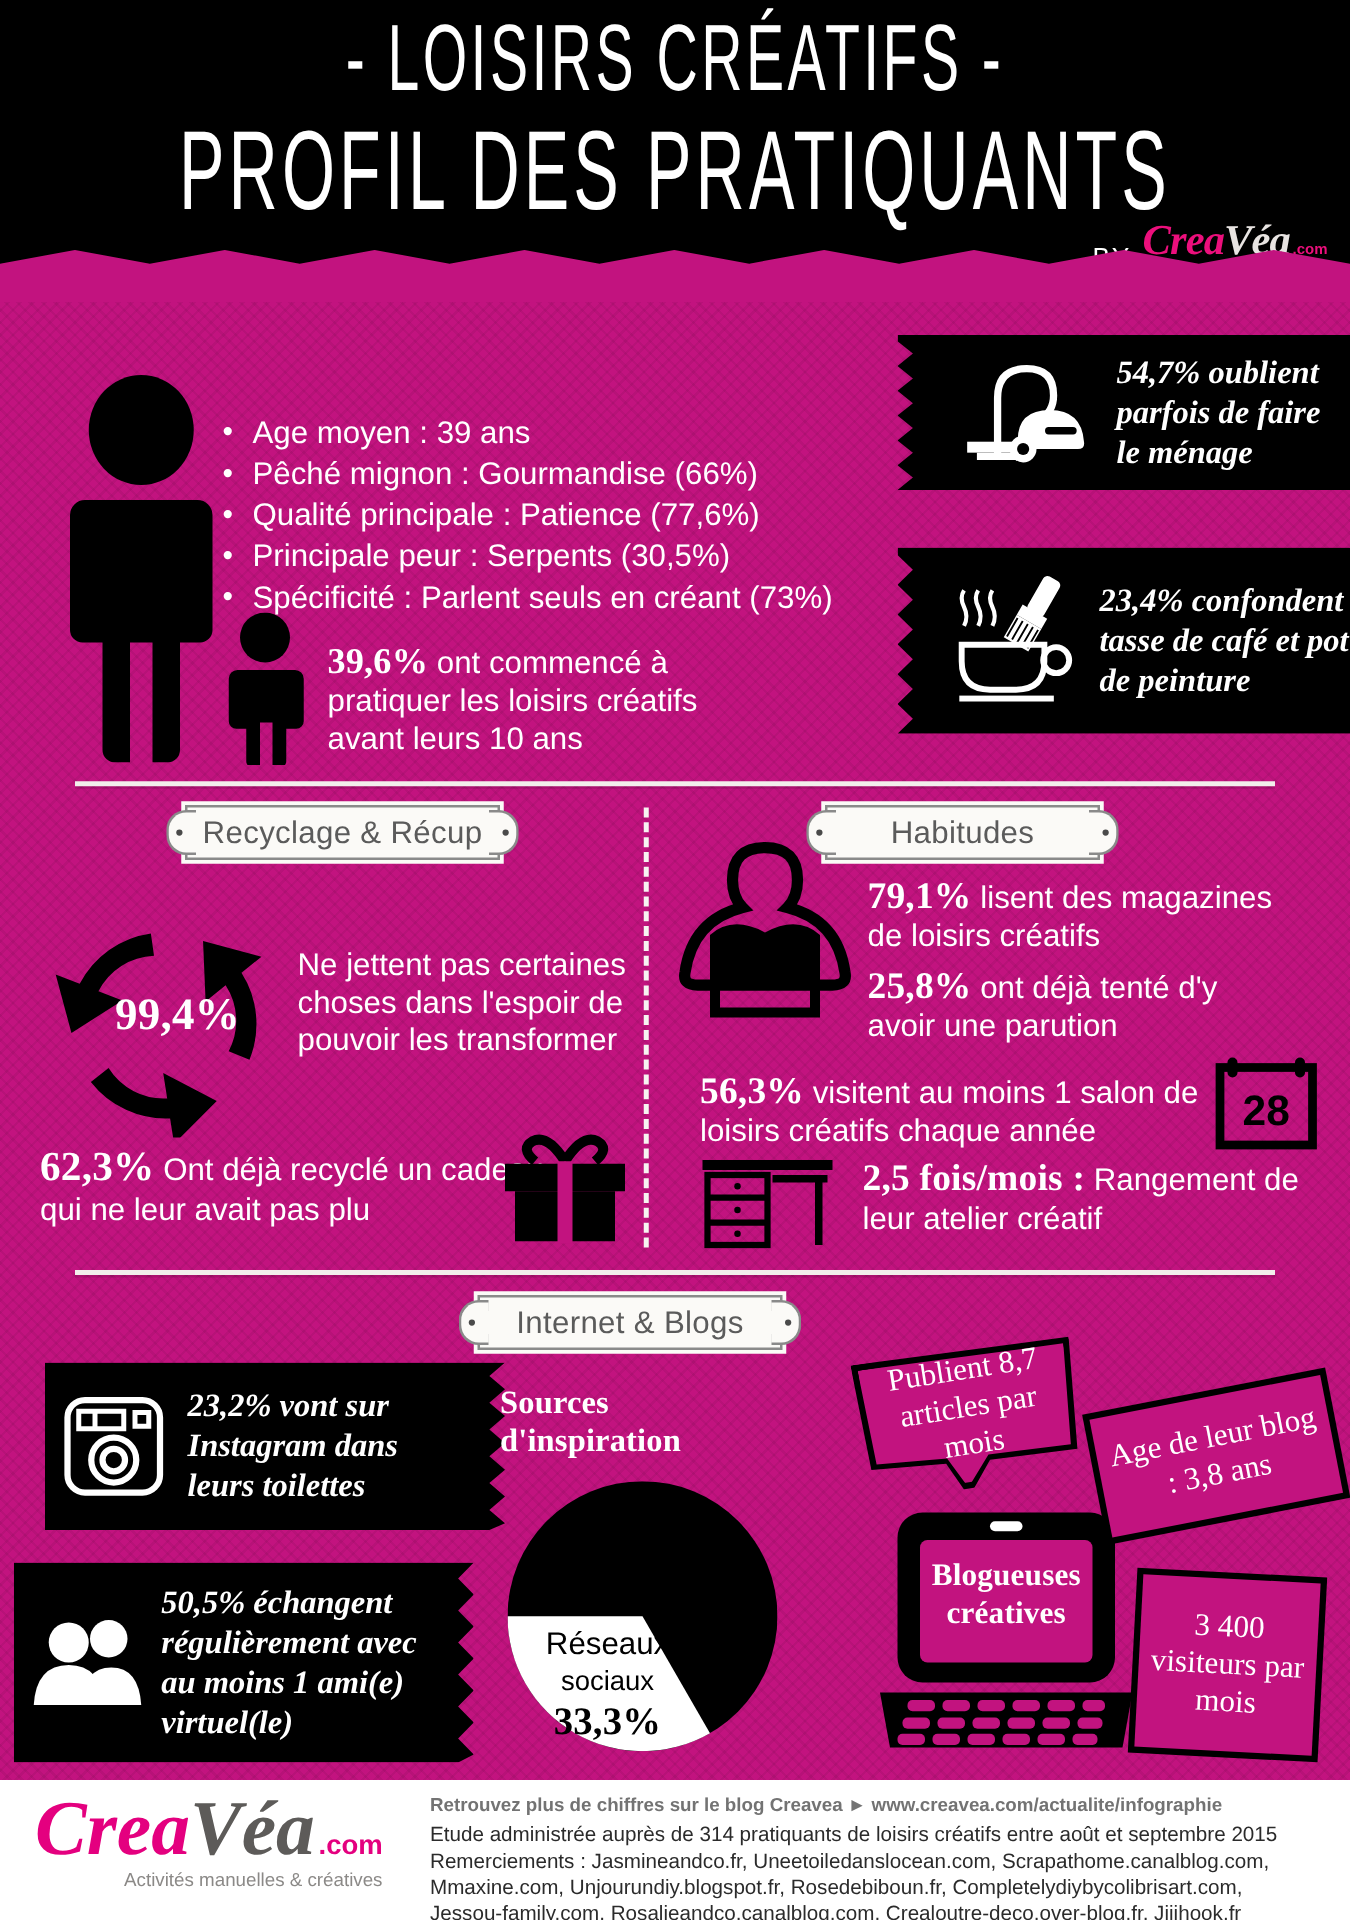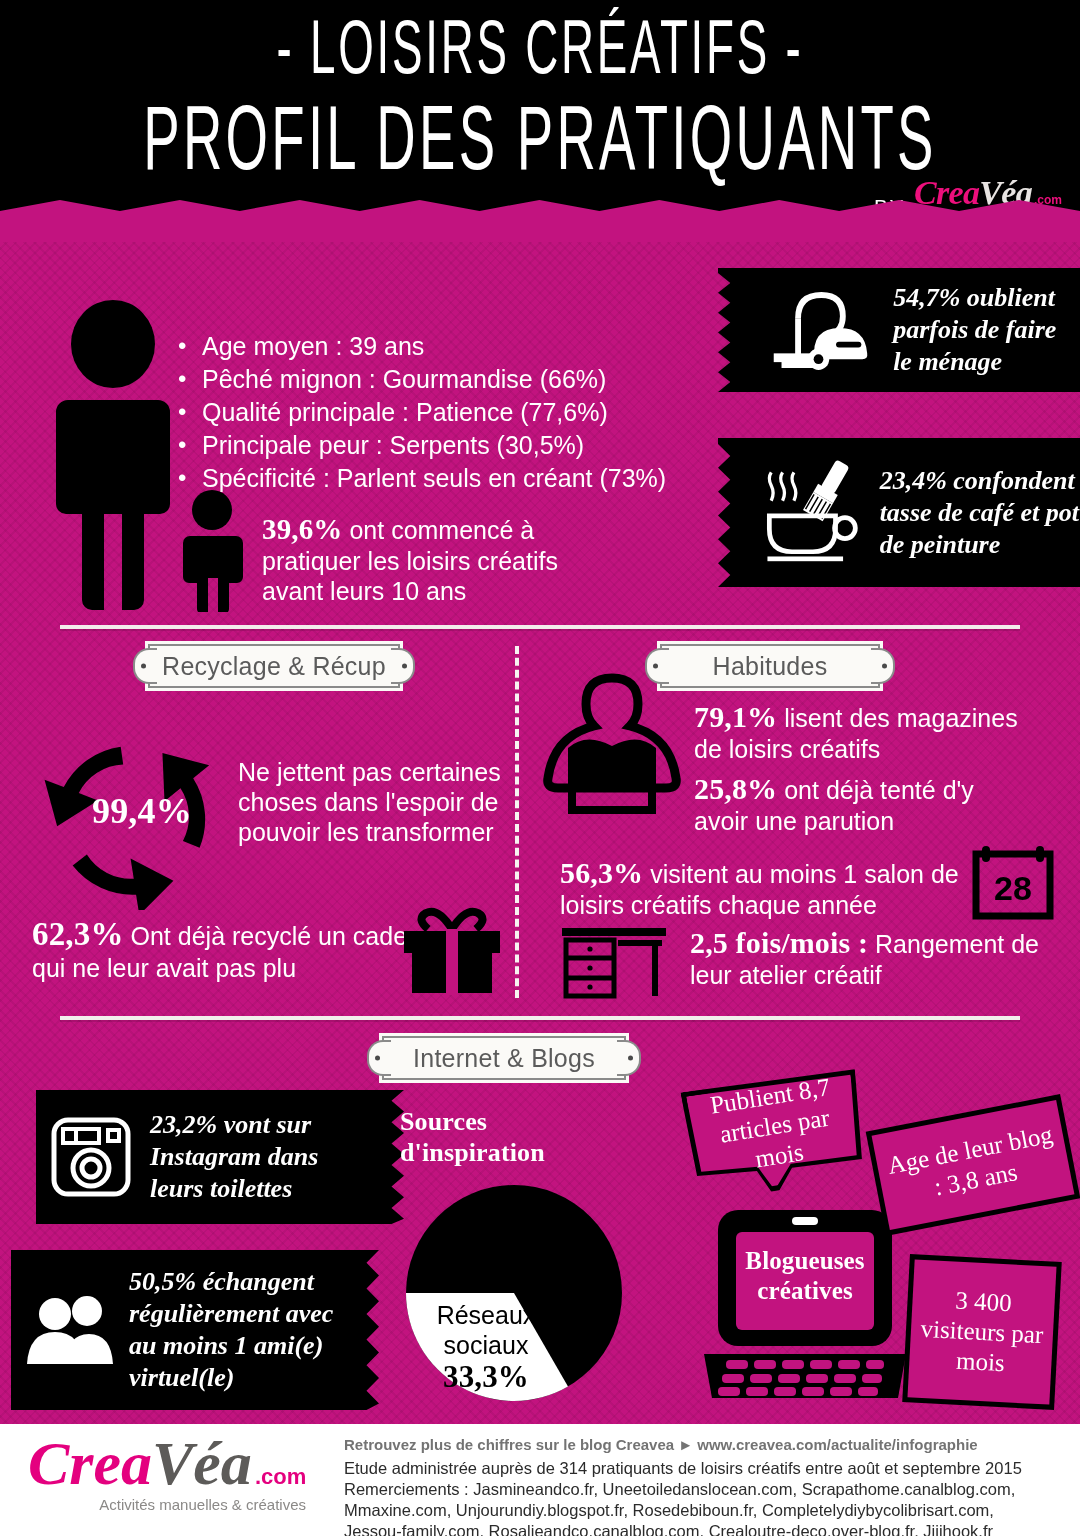--- a/index.html
+++ b/index.html
@@ -346,21 +346,21 @@
   <svg style="position:absolute; left:406px; top:1185px;" width="216" height="216" viewBox="0 0 216 216" data-name="pie-chart-sources-inspiration">
 
     <circle cx="108" cy="108" r="108" fill="#000" data-name="pie-slice-sites-specialises"></circle>
 
     <path d="M108 108 L0 108 A108 108 0 0 0 162 201.5 Z" fill="#fff" data-name="pie-slice-reseaux-sociaux"></path>
   </svg>
 
 
   <div style="position:absolute; left:404px; top:1300px; width:164px; text-align:center;" data-name="pie-label-reseaux">
     <div style="color:#000; font-size:25px; line-height:30px;" data-name="pie-label-reseaux-line1">Réseaux</div>
-    <div style="color:#000; font-size:25px; line-height:30px;" data-name="pie-label-reseaux-line2">sociaux</div>
+    <div style="color:#000; font-size:22px; line-height:30px;" data-name="pie-label-reseaux-line2">sociaux</div>
     <div class="num" style="color:#000; font-size:31px; line-height:34px;" data-name="pie-value-reseaux">33,3%</div>
   </div>
 
   <svg style="position:absolute; left:700px; top:1206px;" width="210" height="200" viewBox="0 0 210 200" data-name="laptop-icon">
     <rect x="18" y="4" width="174" height="136" rx="20" fill="#000"></rect>
     <rect x="36" y="26" width="138" height="98" rx="6" fill="#c2137f"></rect>
     <rect x="92" y="11" width="26" height="8" rx="4" fill="#fff"></rect>
     <path d="M4 148 h202 l-8 44 h-186 z" fill="#000"></path>
     <g fill="#c2137f">
       <rect x="26" y="154" width="22" height="9" rx="4"></rect>

